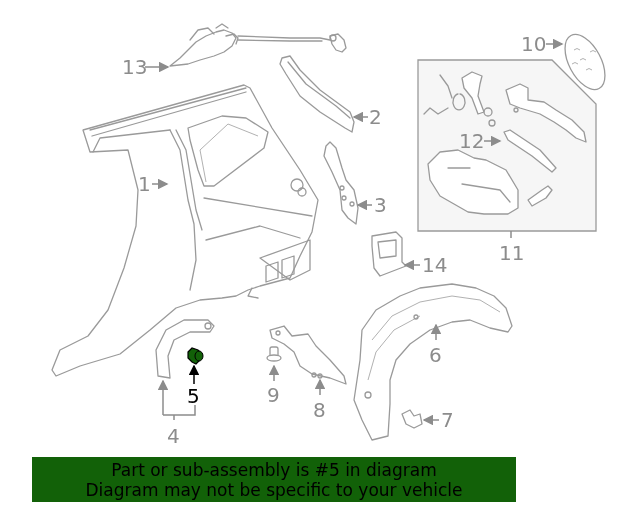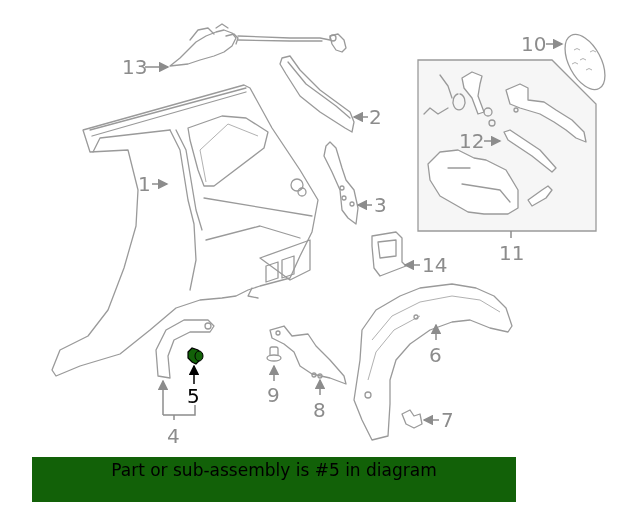--- a/index.html
+++ b/index.html
@@ -187,13 +187,14 @@
     <ellipse cx="199" cy="356" rx="4" ry="5" fill="#126108" stroke="#000" stroke-width="1"></ellipse>
   </g>
   <g>
     <line x1="194" y1="384" x2="194" y2="366" stroke="#000" stroke-width="1.5" marker-end="url(#ahb)"></line>
     <text class="lbl-hi" x="187" y="403">5</text>
   </g>
 </svg>
 
 <div id="banner">
   <div>Part or sub-assembly is #5 in diagram</div>
+  <div>Diagram may not be specific to your vehicle</div>
 </div>
 
 </body></html>

